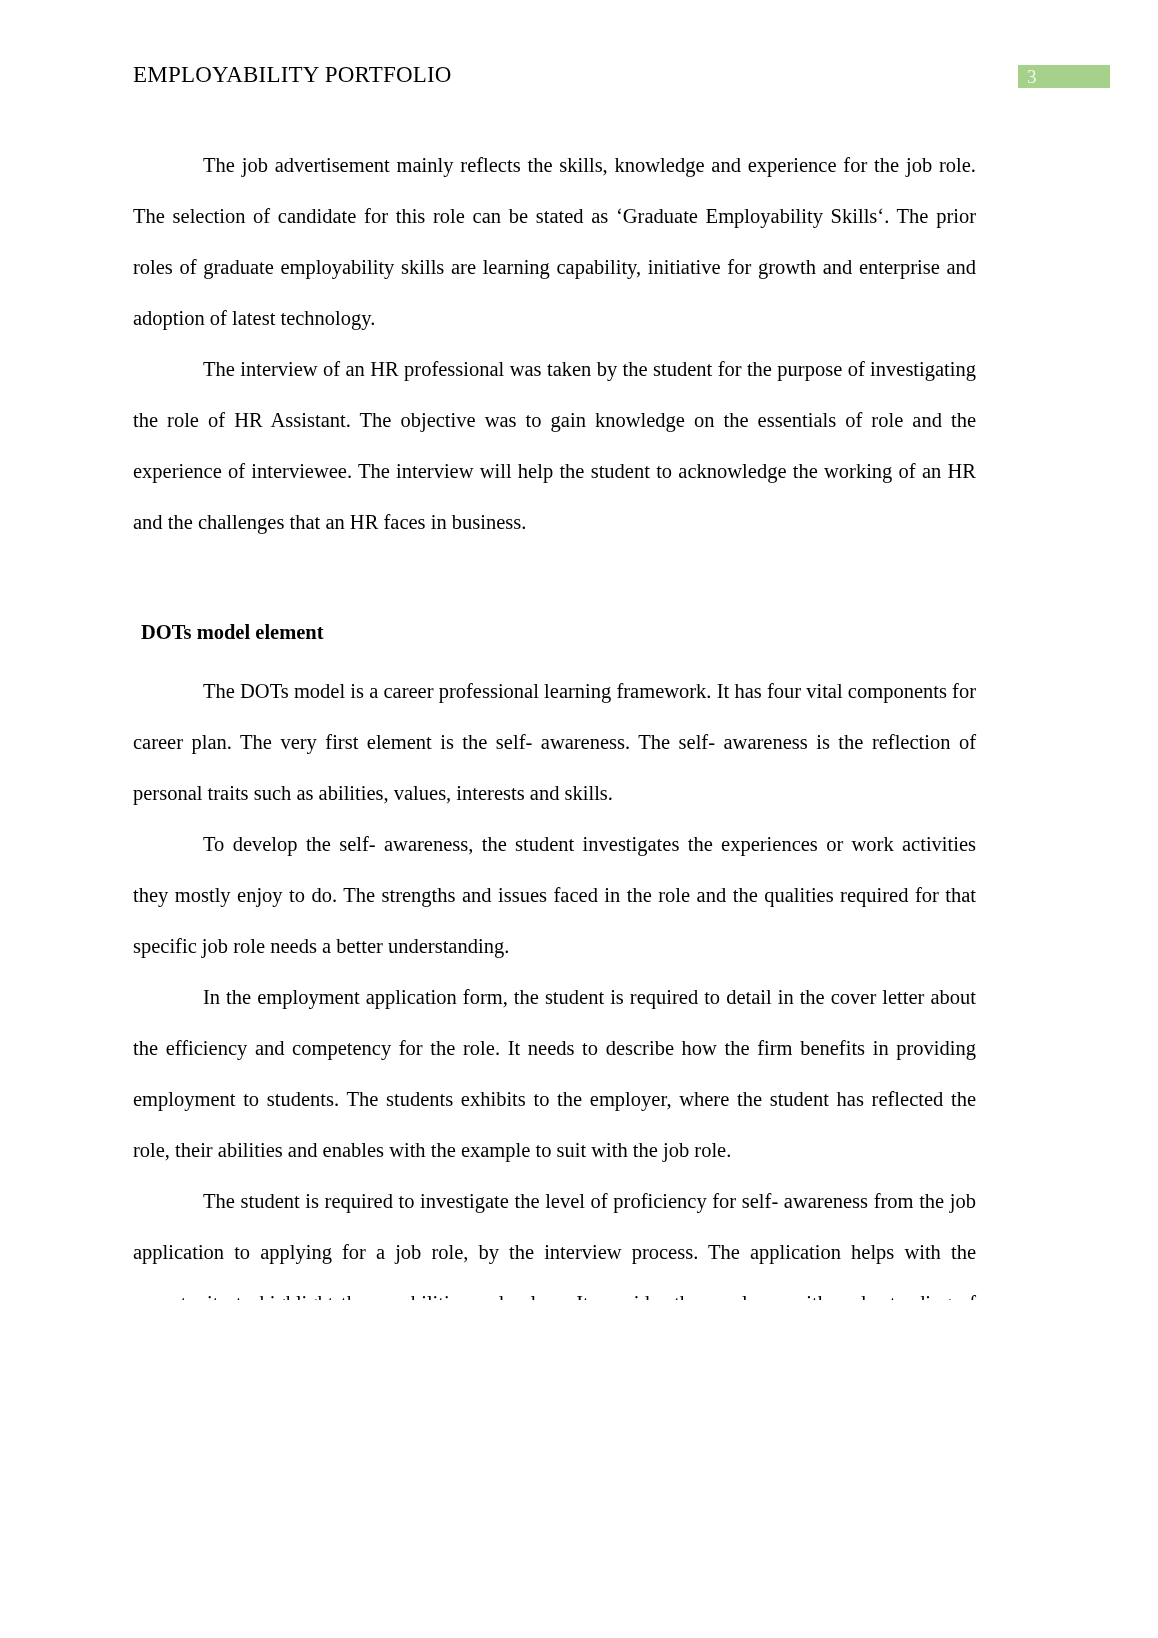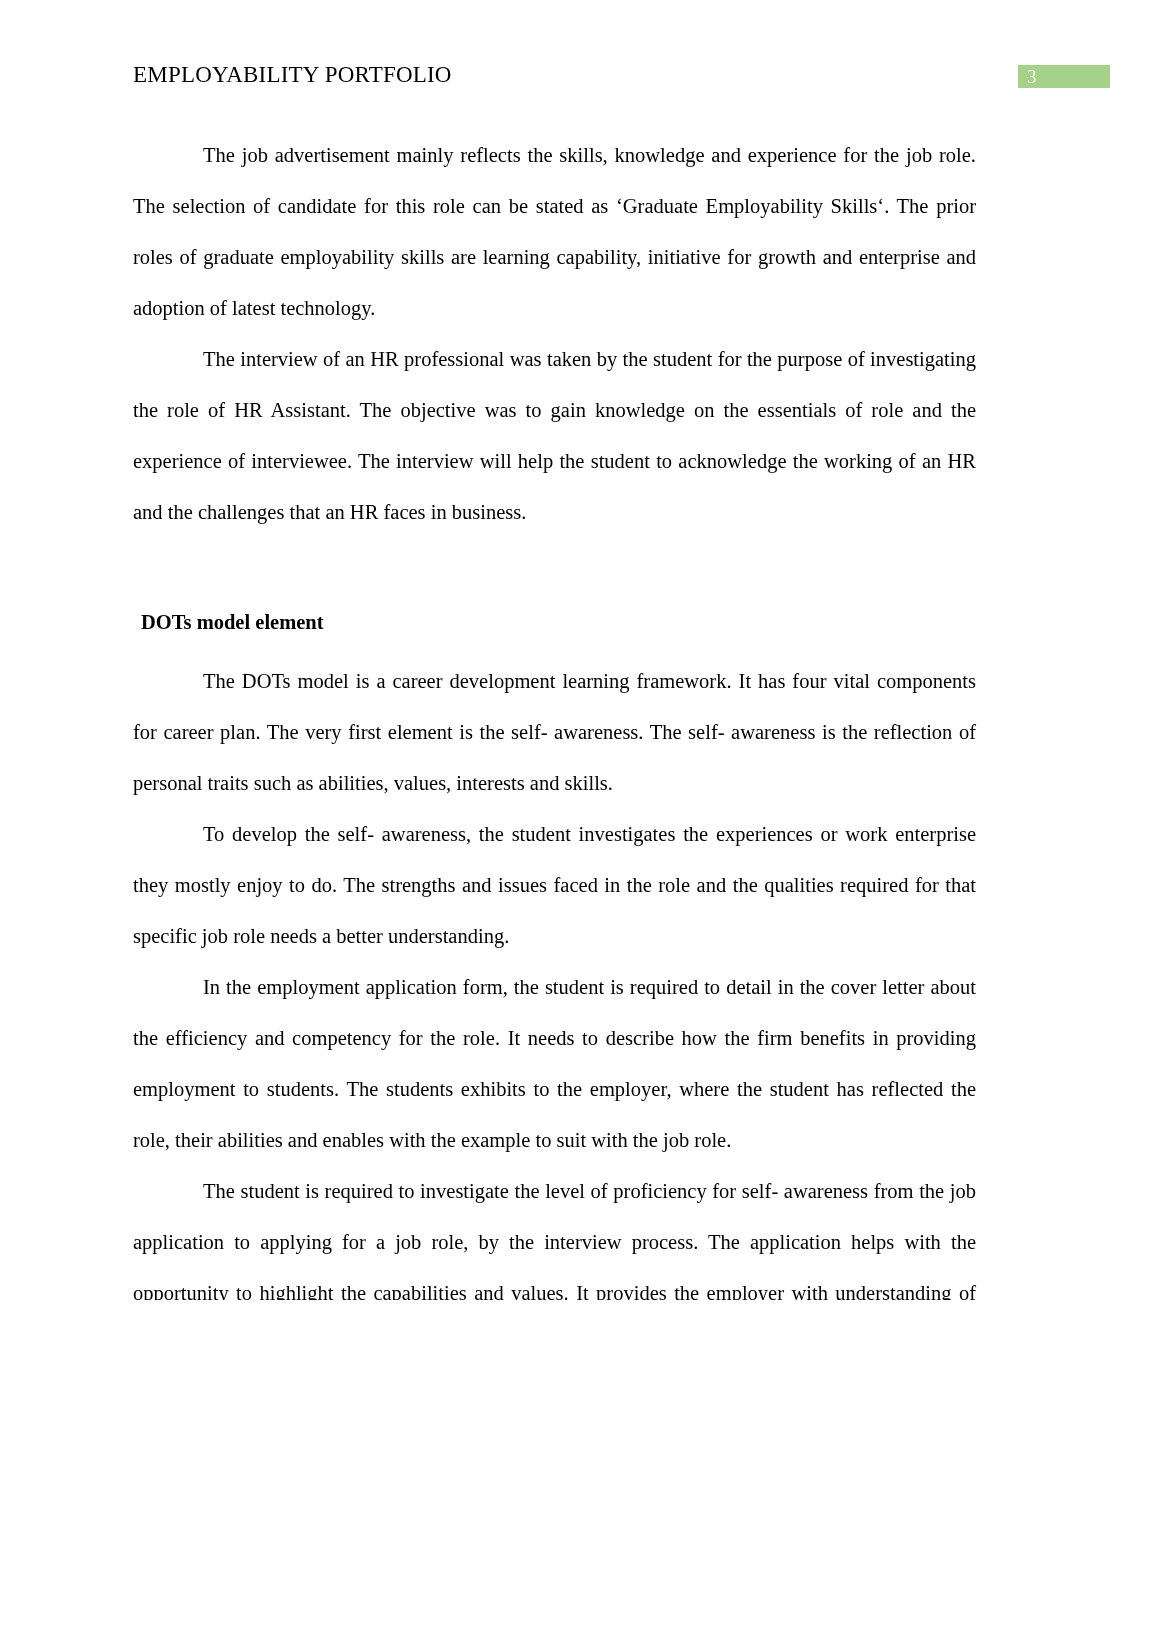--- a/index.html
+++ b/index.html
@@ -50,21 +50,21 @@
     left: 9px;
     top: 0px;
     font-size: 19px;
     line-height: 23px;
     color: #f2f7ee;
   }
 
   
   .content {
     position: absolute;
-    top: 130px;
+    top: 140px;
     left: 133px;
     width: 843px;
   }
   p.para {
     margin: 0 0 0 0;
     font-size: 20.5px;
     line-height: 51px;
     text-align: justify;
     text-justify: inter-word;
     text-indent: 70px;
@@ -92,19 +92,19 @@
     <div class="page-number-badge" style="background: rgb(166, 209, 138);">
       <span class="page-number" style="color: rgb(242, 247, 238);">3</span>
     </div>
   </div>
 
   <div class="content">
       <p class="para">The job advertisement mainly reflects the skills, knowledge and experience for the job role. The selection of candidate for this role can be stated as ‘Graduate Employability Skills‘. The prior roles of graduate employability skills are learning capability, initiative for growth and enterprise and adoption of latest technology.</p>
       <p class="para">The interview of an HR professional was taken by the student for the purpose of investigating the role of HR Assistant. The objective was to gain knowledge on the essentials of role and the experience of interviewee. The interview will help the student to acknowledge the working of an HR and the challenges that an HR faces in business.</p>
       <div class="gap-para"></div>
       <h3 class="heading">DOTs model element</h3>
-      <p class="para">The DOTs model is a career development learning framework. It has four vital components for career plan. The very first element is the self- awareness. The self- awareness is the reflection of personal traits such as abilities, values, interests and skills.</p>
-      <p class="para">To develop the self- awareness, the student investigates the experiences or work enterprise they mostly enjoy to do. The strengths and issues faced in the role and the qualities required for that specific job role needs a better understanding.</p>
+      <p class="para">The DOTs model is a career professional learning framework. It has four vital components for career plan. The very first element is the self- awareness. The self- awareness is the reflection of personal traits such as abilities, values, interests and skills.</p>
+      <p class="para">To develop the self- awareness, the student investigates the experiences or work activities they mostly enjoy to do. The strengths and issues faced in the role and the qualities required for that specific job role needs a better understanding.</p>
       <p class="para">In the employment application form, the student is required to detail in the cover letter about the efficiency and competency for the role. It needs to describe how the firm benefits in providing employment to students. The students exhibits to the employer, where the student has reflected the role, their abilities and enables with the example to suit with the job role.</p>
       <p class="para">The student is required to investigate the level of proficiency for self- awareness from the job application to applying for a job role, by the interview process. The application helps with the opportunity to highlight the capabilities and values. It provides the employer with understanding of self –awareness of the student.</p>
     </div>
 
 </div>
 
 </body></html>

